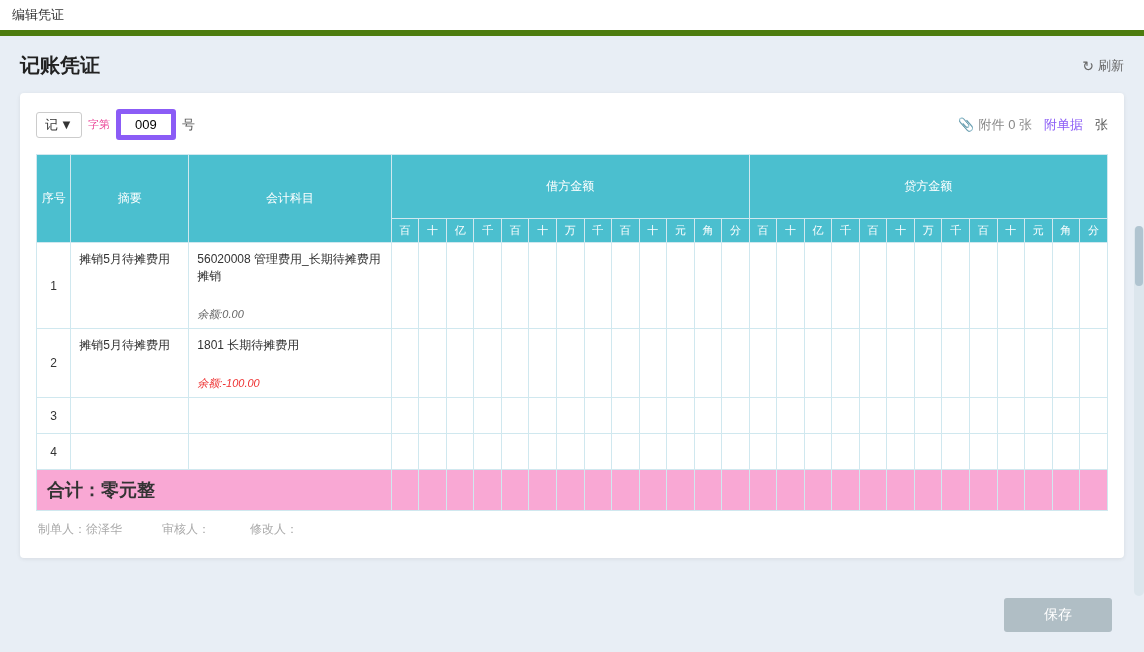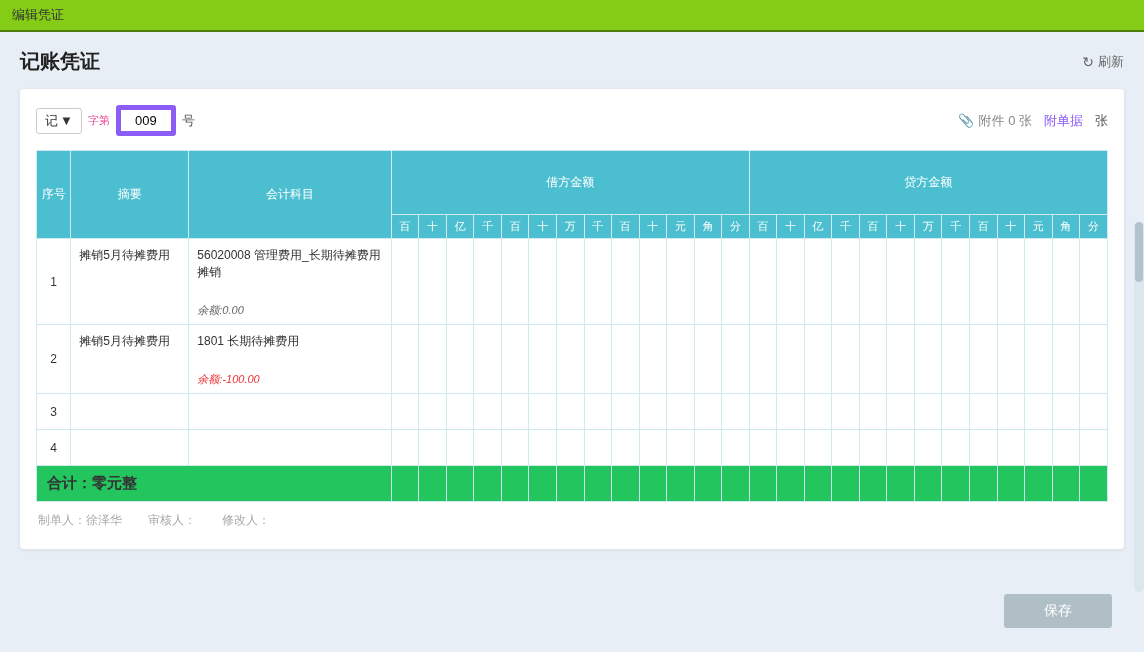--- a/index.html
+++ b/index.html
@@ -3,25 +3,25 @@
   <meta charset="utf-8">
   <style>
     * { box-sizing: border-box; margin: 0; padding: 0; }
     body {
       font-family: "Microsoft YaHei", "PingFang SC", Arial, sans-serif;
       font-size: 13px;
       background: #e8eef5;
       color: #333;
     }
     .title-bar {
-      background: #84cc16;
+      background: #ffffff;
       padding: 6px 12px;
       font-size: 13px;
       color: #333;
-      border-bottom: 2px solid #4d7c0f;
+      border-bottom: 6px solid #4d7c0f;
     }
     .page-container {
       background: #e8eef5;
       padding: 16px 20px;
       min-height: 620px;
       position: relative;
     }
     .page-header {
       display: flex;
       justify-content: space-between;
@@ -181,32 +181,32 @@
     .balance-text {
       font-size: 11px;
       color: #666;
       margin-top: 22px;
       font-style: italic;
     }
     .balance-text.negative {
       color: #e33;
     }
     .total-row td {
-      background: #22c55e;
+      background: #f9a8d4;
       padding: 8px 10px;
-      font-size: 15px;
+      font-size: 18px;
       font-weight: bold;
       text-align: left;
     }
     .total-row td:first-child {
       text-align: left;
     }
     .footer-row {
       display: flex;
-      gap: 26px;
+      gap: 40px;
       padding: 10px 2px 4px;
       color: #aaa;
       font-size: 12px;
     }
     .footer-label {
       color: #aaa;
     }
     .save-btn {
       position: absolute;
       bottom: 24px;

